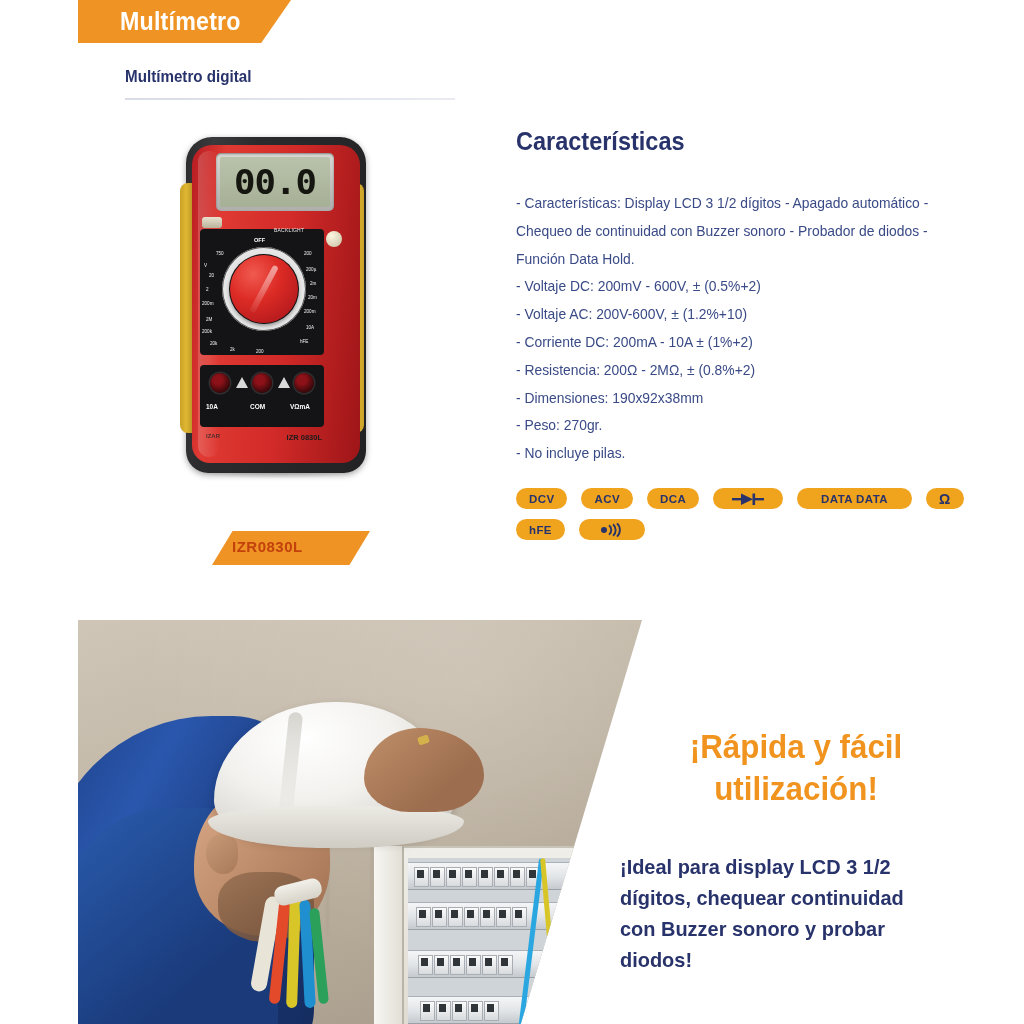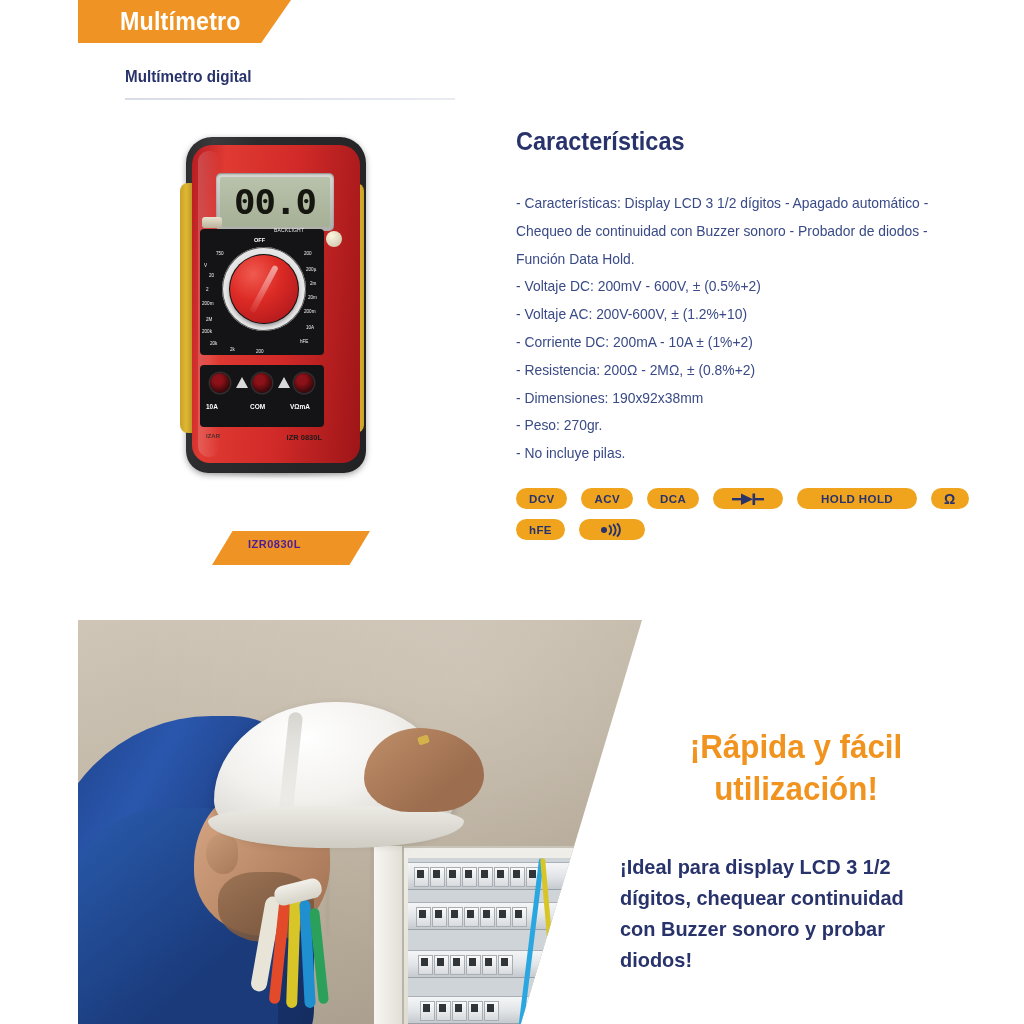--- a/index.html
+++ b/index.html
@@ -150,21 +150,20 @@
   }
   .mm-lcd-bezel {
     position: absolute;
     left: 38px;
     top: 20px;
     width: 118px;
     height: 58px;
     background: linear-gradient(to bottom, #d8d8d4, #aeaeac);
     border-radius: 5px;
     box-shadow: inset 0 1px 2px rgba(0,0,0,0.4);
-    margin-top: 20px;
   }
   .mm-lcd {
     position: absolute;
     left: 4px;
     top: 4px;
     right: 4px;
     bottom: 4px;
     background: linear-gradient(to bottom, #b9c2ab, #a6b096);
     border-radius: 2px;
     display: flex;
@@ -354,24 +353,24 @@
   }
   .code-banner-shape {
     position: absolute;
     inset: 0;
     background: #ef9324;
     -webkit-clip-path: polygon(13% 0, 100% 0, 87% 100%, 0 100%);
     clip-path: polygon(13% 0, 100% 0, 87% 100%, 0 100%);
   }
   .code-banner-label {
     position: absolute;
-    left: 36px;
+    left: 20px;
     top: 7px;
-    color: #4c1d95;
-    font-size: 11px;
+    color: #c2410c;
+    font-size: 15px;
     font-weight: bold;
     font-family: "Liberation Sans Narrow", "Liberation Sans", sans-serif;
     letter-spacing: 0.5px;
     white-space: nowrap;
   }
 
   
   .features-title {
     position: absolute;
     left: 516px;
@@ -777,21 +776,21 @@
       <div class="badge">ACV</div>
       <div class="badge">DCA</div>
       <div class="badge icon-badge">
         <svg class="badge-svg" width="34" height="14" viewBox="0 0 34 14">
           <rect x="1" y="6" width="9" height="2.4" fill="#28336b"></rect>
           <polygon points="10,1.5 10,13 22,7.2" fill="#28336b"></polygon>
           <rect x="21.5" y="1.5" width="2.6" height="11.5" fill="#28336b"></rect>
           <rect x="24" y="6" width="9" height="2.4" fill="#28336b"></rect>
         </svg>
       </div>
-      <div class="badge wide">HOLD HOLD</div>
+      <div class="badge wide">DATA DATA</div>
       <div class="badge">
           <span class="omega">Ω</span>
         </div>
     </div>
     <div class="badge-row">
       <div class="badge">hFE</div>
       <div class="badge icon-badge">
         <svg class="badge-svg" width="30" height="16" viewBox="0 0 30 16">
           <circle cx="7" cy="8" r="3" fill="#28336b"></circle>
           <path d="M12 3.2 A 6.2 6.2 0 0 1 12 12.8" stroke="#28336b" stroke-width="1.9" fill="none"></path>

